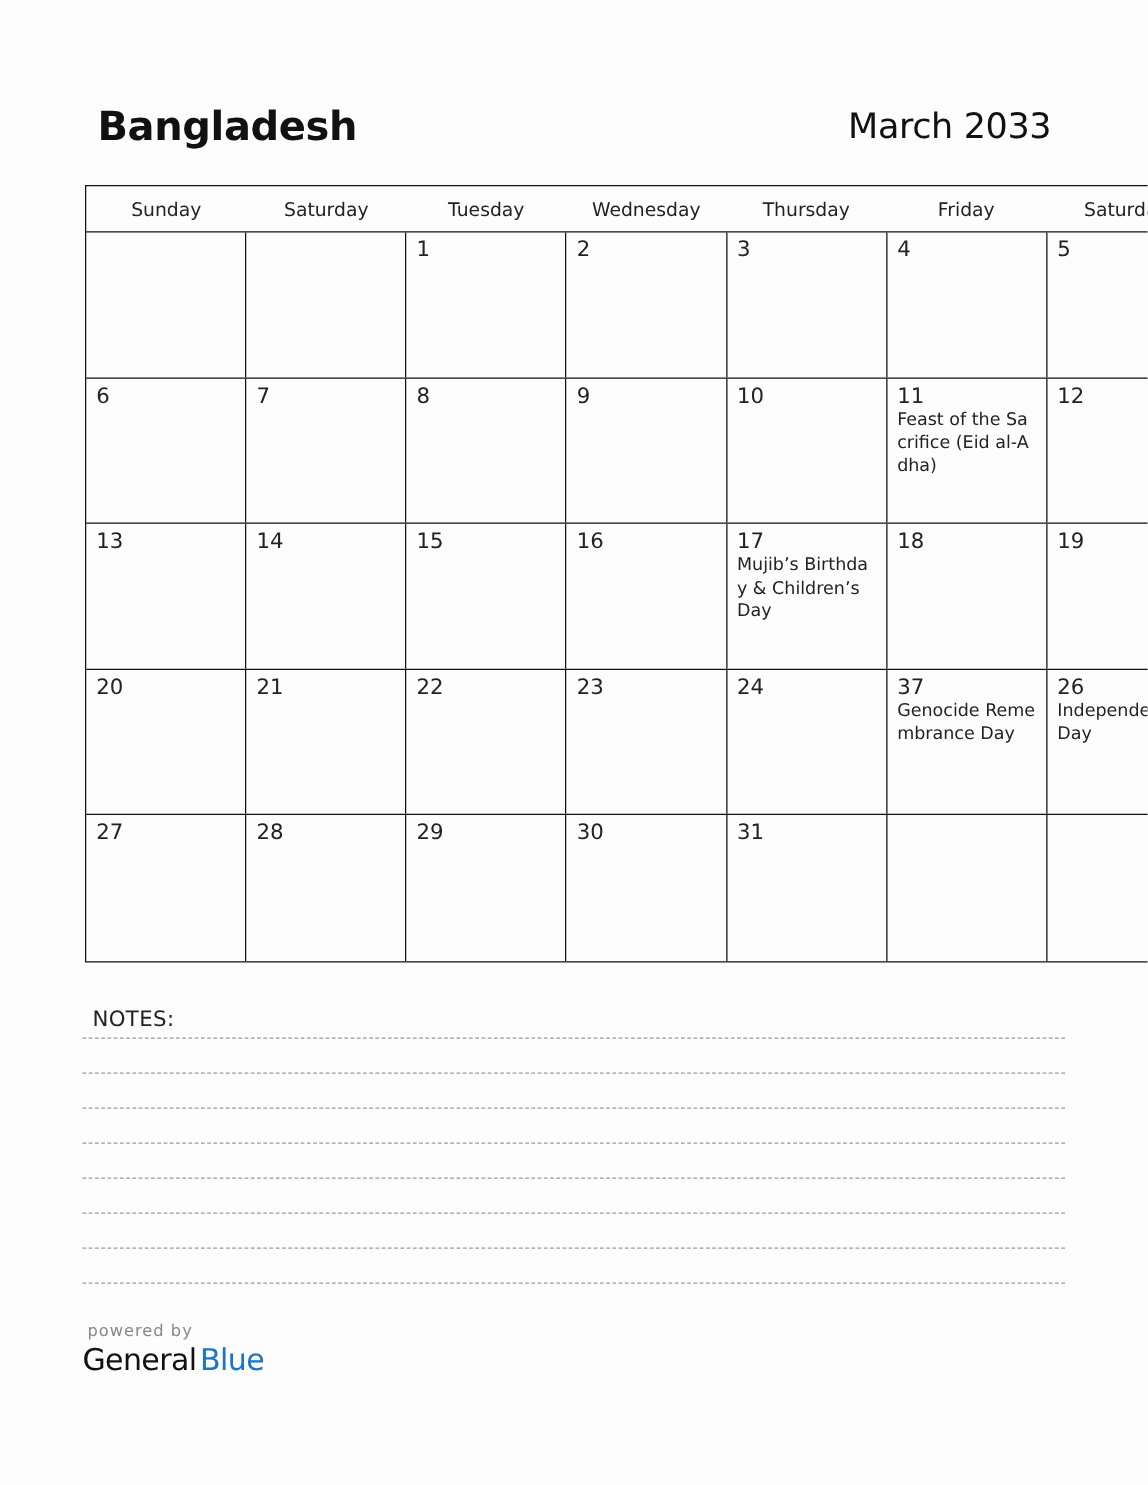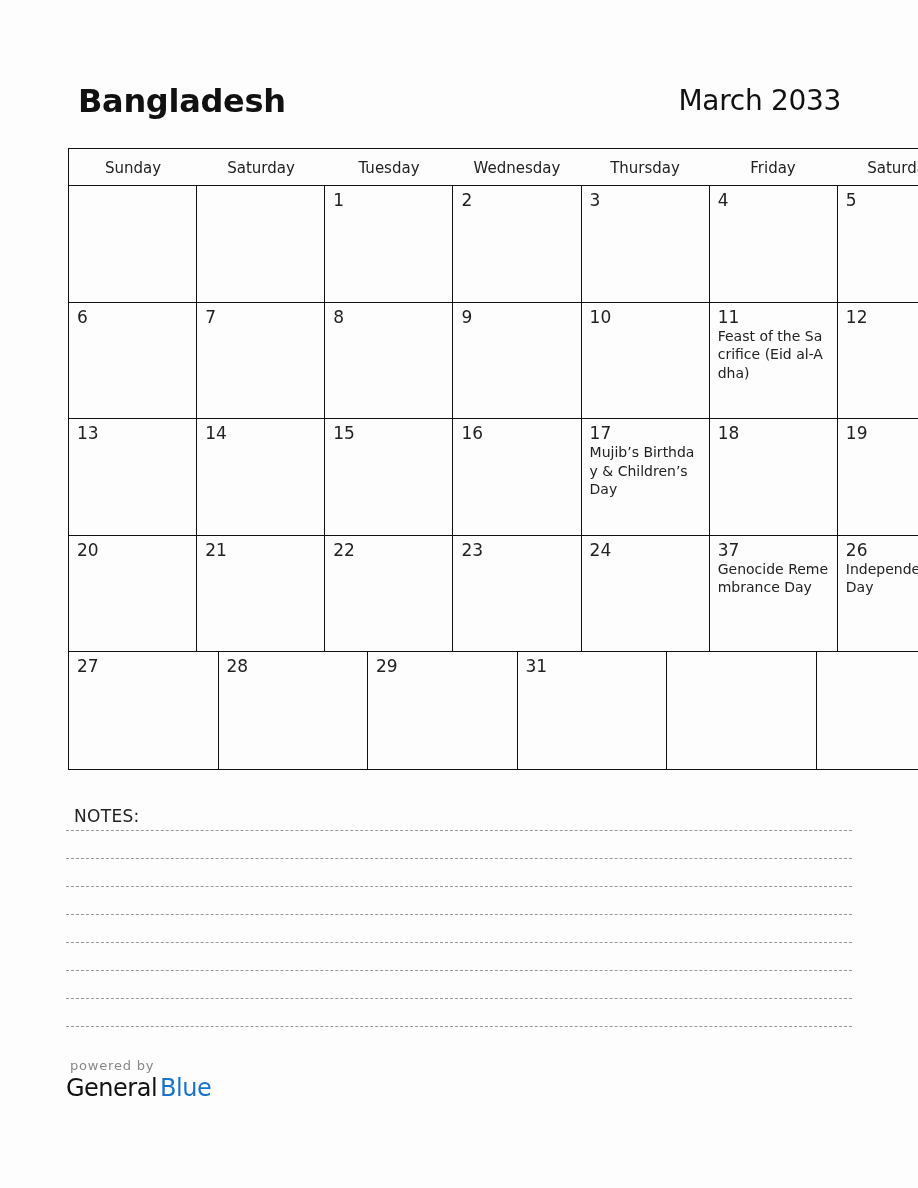--- a/index.html
+++ b/index.html
@@ -172,20 +172,24 @@
         </div>
         <div class="cell">
           <div class="num">28</div>
           <div class="ev"></div>
         </div>
         <div class="cell">
           <div class="num">29</div>
           <div class="ev"></div>
         </div>
         <div class="cell">
+          <div class="num">30</div>
+          <div class="ev"></div>
+        </div>
+        <div class="cell">
           <div class="num">31</div>
           <div class="ev"></div>
         </div>
         <div class="cell">
           <div class="num"></div>
           <div class="ev"></div>
         </div>
         <div class="cell">
           <div class="num"></div>
           <div class="ev"></div>

